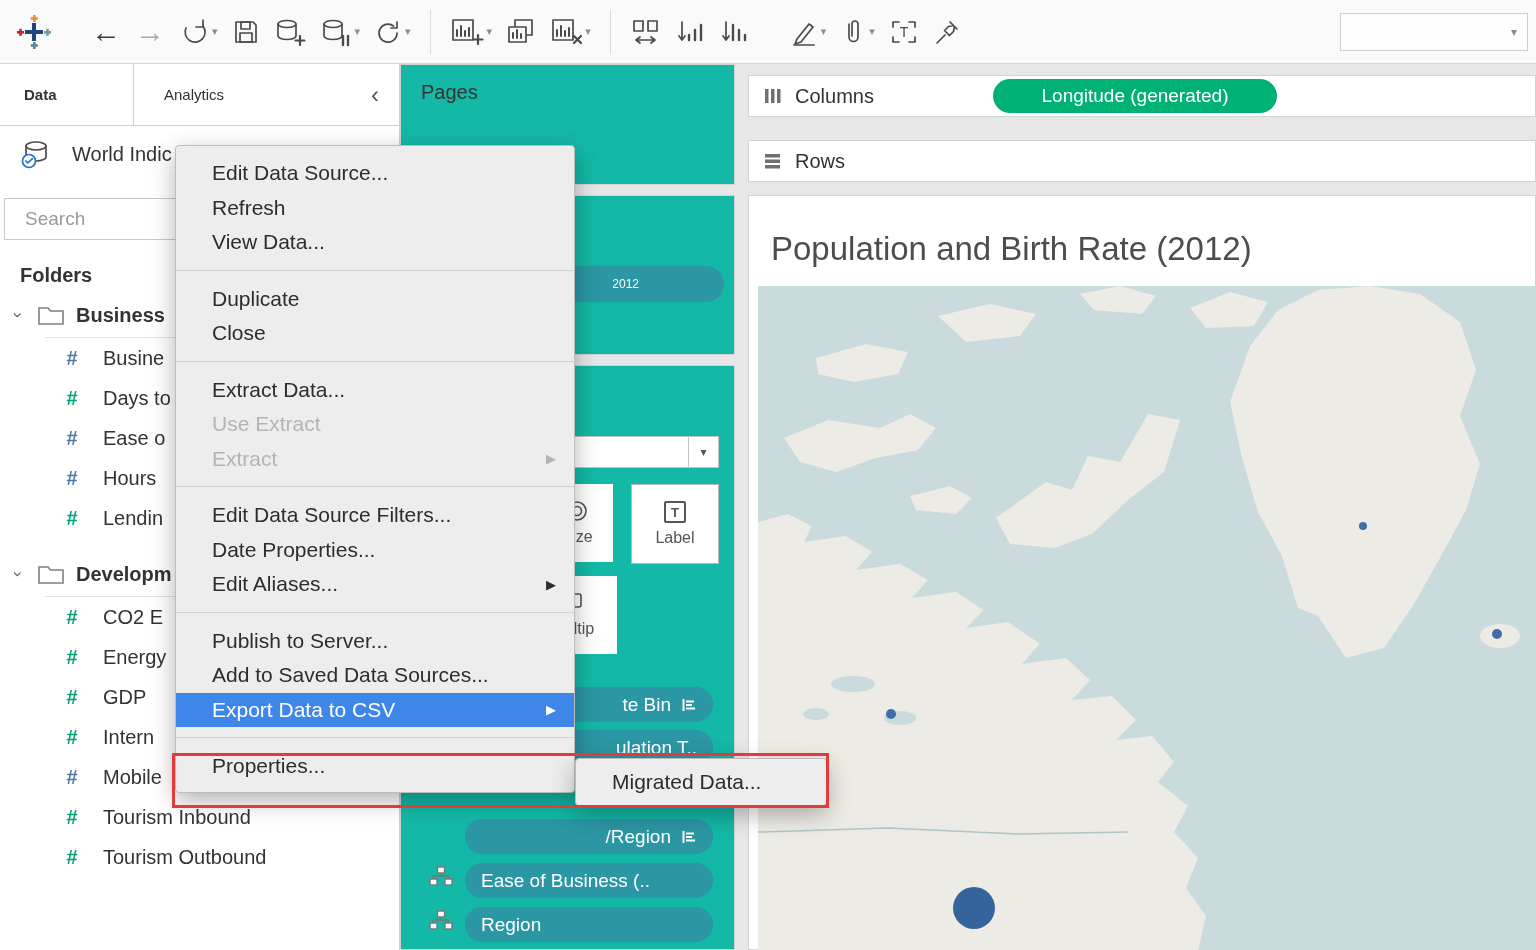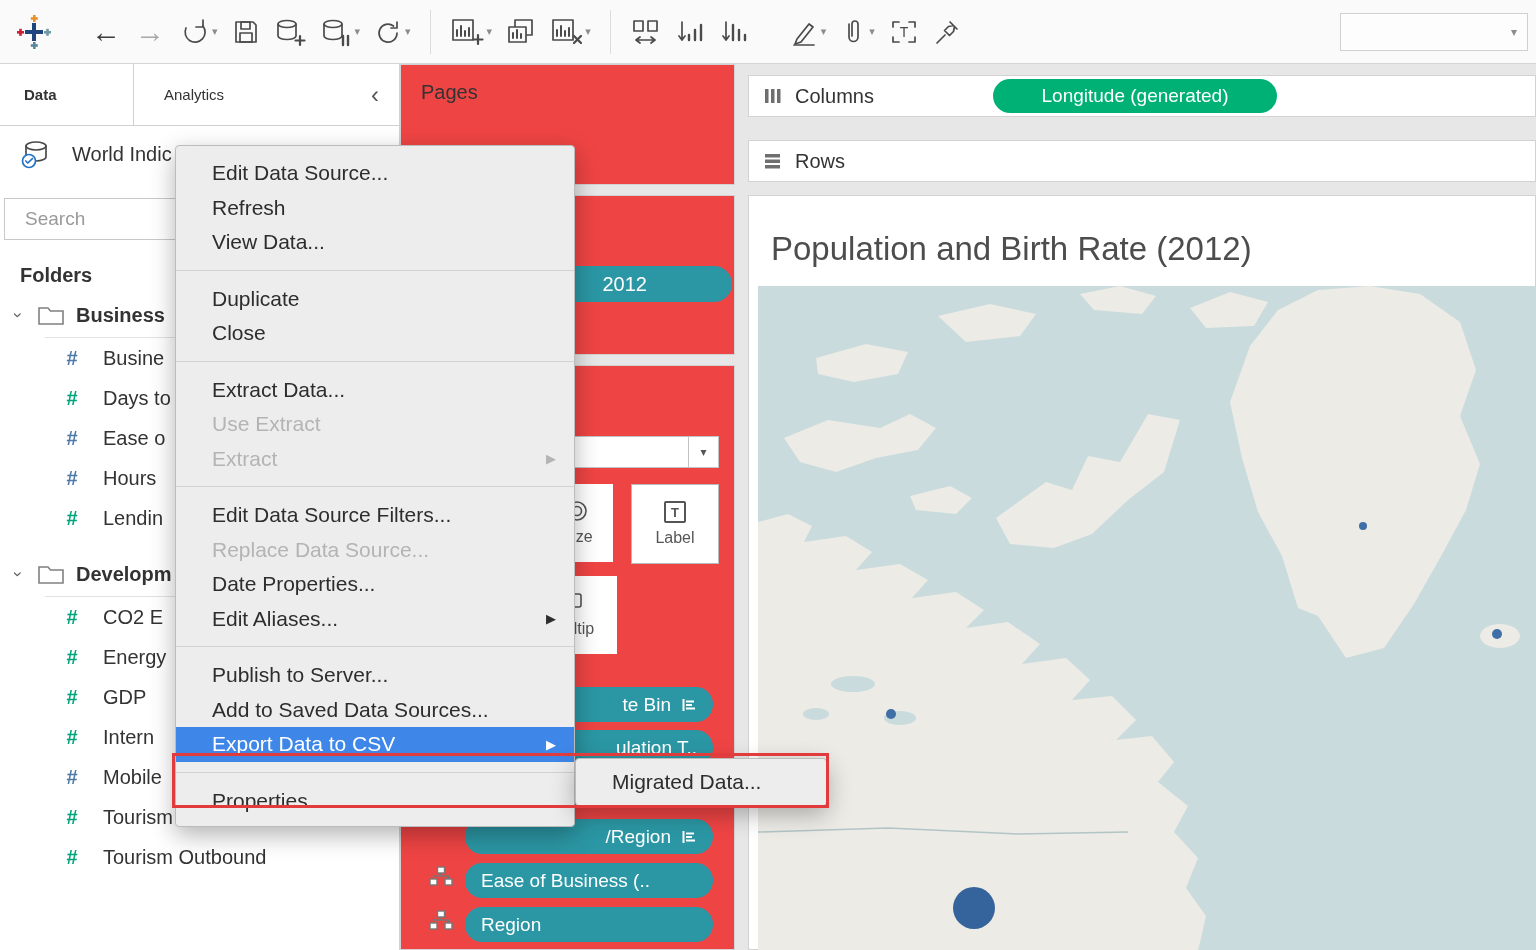--- a/index.html
+++ b/index.html
@@ -31,25 +31,25 @@
   .folderrow { height:44px; display:flex; align-items:center; gap:12px; padding-left:10px; }
   .chev { color:#666; font-size:17px; transform:rotate(90deg); width:16px; text-align:center; }
   .fname { font-size:20px; font-weight:bold; color:#333; }
   .fieldlist { border-top:1px solid #e2e2e2; margin-left:45px; }
   .fieldrow { height:40px; display:flex; align-items:center; gap:22px; padding-left:18px; }
   .hash { font-size:20px; font-weight:bold; width:18px; text-align:center; }
   .hash.blue { color:#4e79a7; } .hash.green { color:#00a37a; }
   .flabel { font-size:20px; color:#333; white-space:nowrap; }
 
   
-  .card { position:absolute; background:#ef4444; border:1px solid #d2d2d2; }
+  .card { position:absolute; background:#14b8a6; border:1px solid #d2d2d2; }
   #pages-card { left:400px; top:64px; width:335px; height:121px; }
   .cardlabel { padding:16px 0 0 20px; font-size:20px; color:#333; }
   #filters-card { left:400px; top:195px; width:335px; height:160px; }
-  .fpill { position:absolute; left:68px; top:70px; width:263px; height:36px; border-radius:18px; background:#2b97a4; color:#fff; font-size:20px; display:flex; align-items:center; justify-content:flex-end; padding-right:85px; }
+  .fpill { position:absolute; left:60px; top:70px; width:263px; height:36px; border-radius:18px; background:#2b97a4; color:#fff; font-size:12px; display:flex; align-items:center; justify-content:flex-end; padding-right:85px; }
   #marks-card { left:400px; top:365px; width:335px; height:585px; }
   .mdropdown { position:absolute; left:20px; top:70px; width:298px; height:32px; border:1px solid #c3c3c3; background:#fff; display:flex; }
   .dd-caret { margin-left:auto; width:30px; border-left:1px solid #c3c3c3; display:flex; align-items:center; justify-content:center; color:#555; font-size:12px; }
   .mbtn { position:absolute; display:flex; flex-direction:column; align-items:center; justify-content:center; gap:6px; color:#555; font-size:16px; background:#fff; }
   #size-btn { left:140px; top:118px; width:72px; height:78px; }
   #label-btn { left:230px; top:118px; width:88px; height:80px; border:1px solid #b9b9b9; }
   #tooltip-btn { left:124px; top:210px; width:92px; height:78px; }
   .Ticon { width:22px; height:22px; border:2px solid #555; border-radius:2px; font-size:13px; font-weight:bold; display:flex; align-items:center; justify-content:center; color:#555; }
   .mpill { position:absolute; left:64px; width:248px; height:35px; border-radius:17px; background:#2b97a4; color:#fff; font-size:19px; display:flex; align-items:center; padding:0 16px; gap:10px; white-space:nowrap; }
   .mpill.pr { justify-content:flex-end; }
@@ -446,21 +446,20 @@
     <div class="mi">Close</div>
     <div class="msep"></div>
     <div class="mi">Extract Data...</div>
     <div class="mi dis">Use Extract</div>
     <div class="mi dis">
       <span>Extract</span>
       <span class="arrow">▶</span>
     </div>
     <div class="msep"></div>
     <div class="mi">Edit Data Source Filters...</div>
-    <div class="mi dis">Replace Data Source...</div>
     <div class="mi">Date Properties...</div>
     <div class="mi">
       <span>Edit Aliases...</span>
       <span class="arrow">▶</span>
     </div>
     <div class="msep"></div>
     <div class="mi">Publish to Server...</div>
     <div class="mi">Add to Saved Data Sources...</div>
     <div class="mi hl">
       <span>Export Data to CSV</span>

